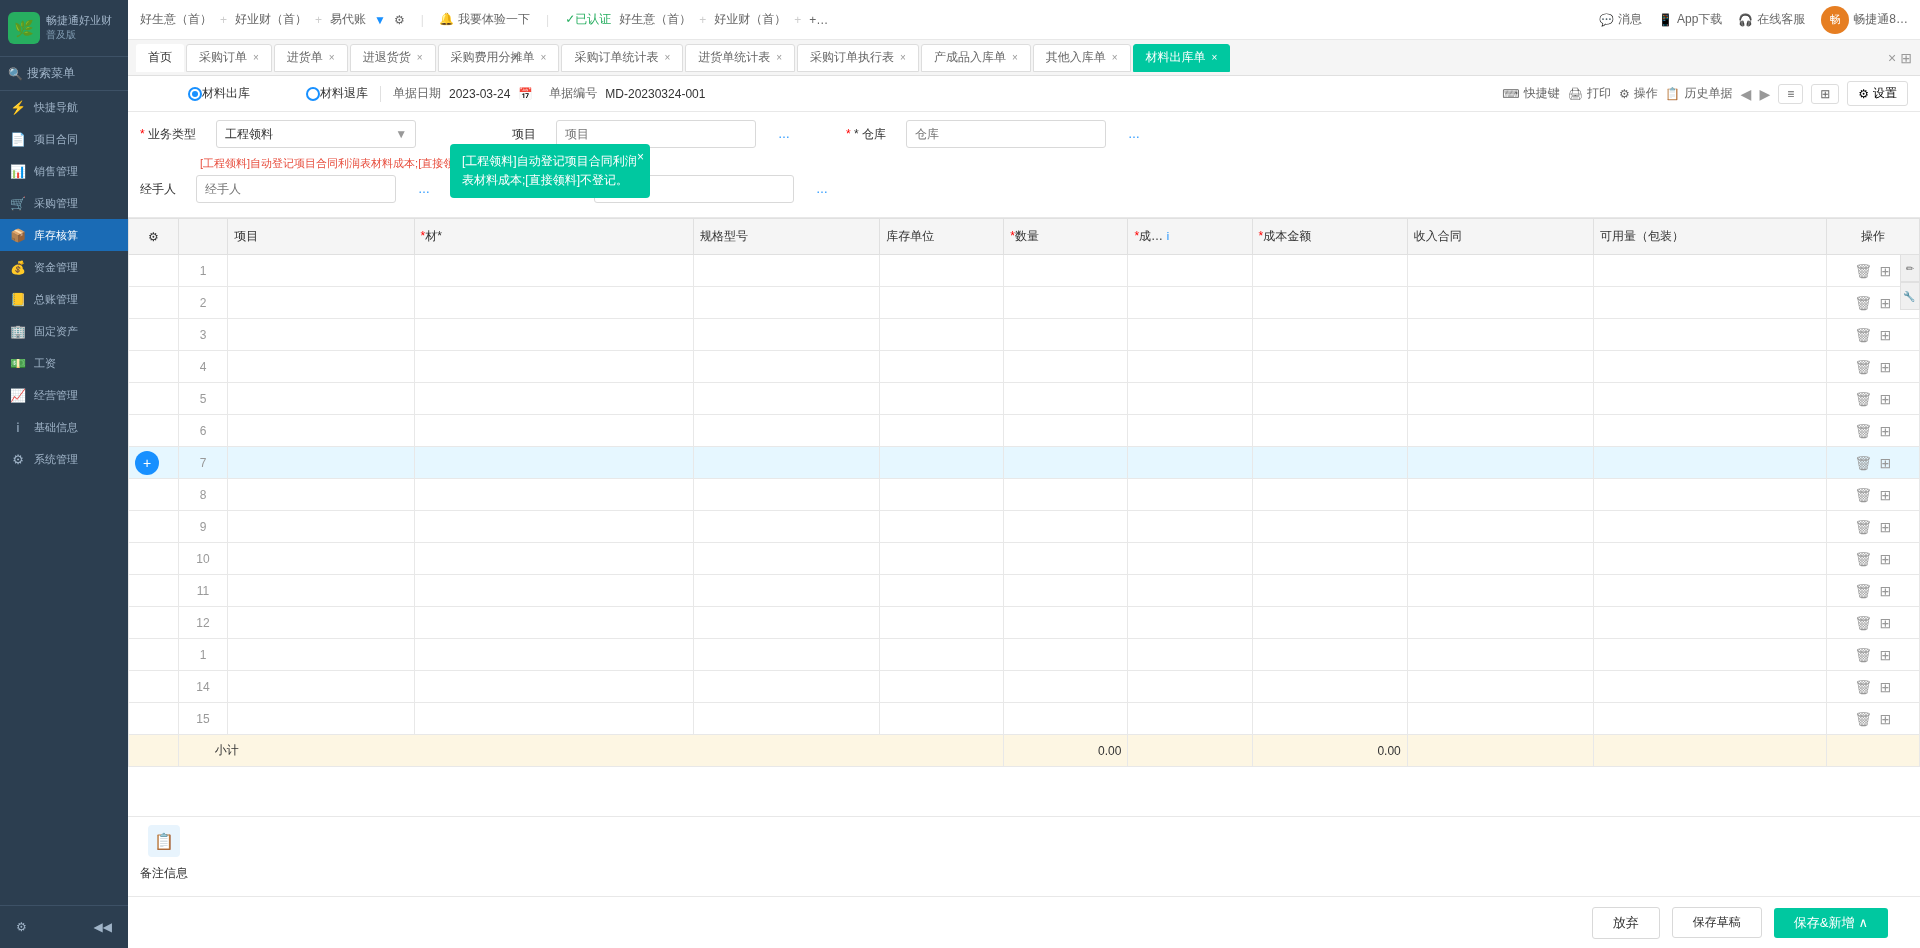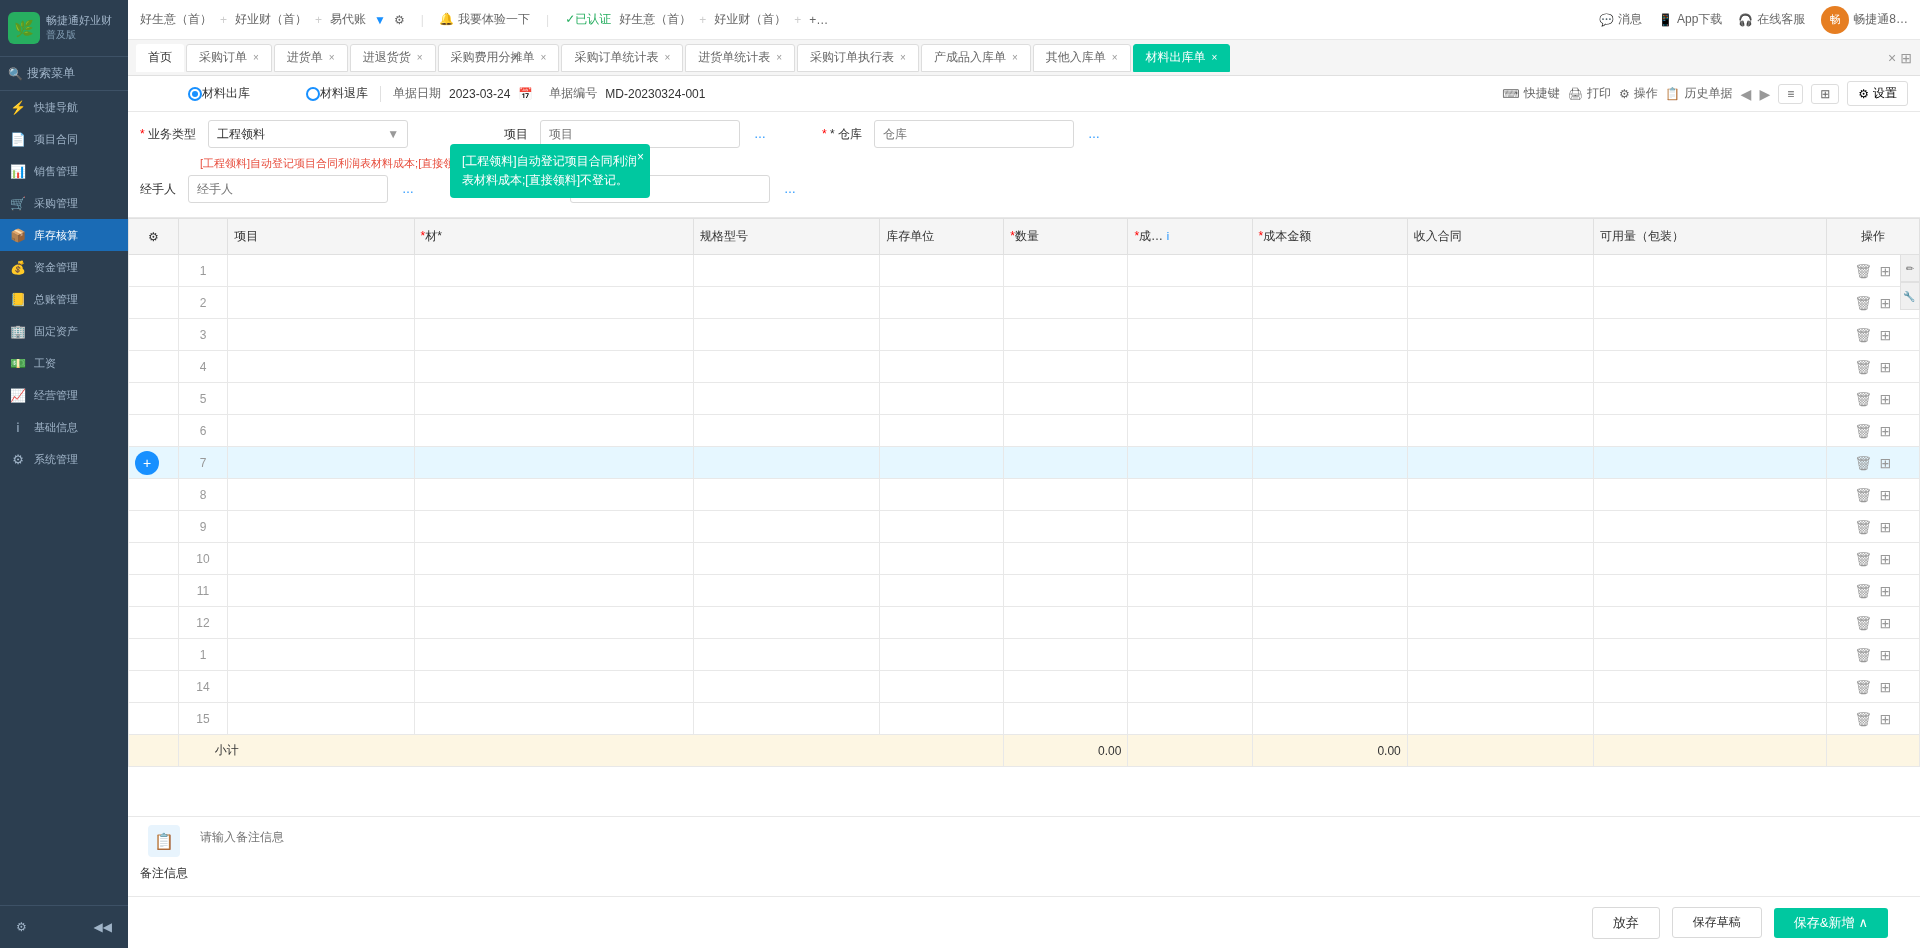--- a/index.html
+++ b/index.html
@@ -53,21 +53,21 @@
     .toolbar-label { font-size: 12px; color: #666; }
     .toolbar-value { font-size: 12px; color: #333; }
     .toolbar-btn { padding: 2px 8px; border: 1px solid #ddd; border-radius: 3px; background: #fff; font-size: 12px; color: #666; cursor: pointer; display: flex; align-items: center; gap: 4px; }
     .toolbar-right { margin-left: auto; display: flex; align-items: center; gap: 8px; }
     .toolbar-right-btn { font-size: 12px; color: #666; cursor: pointer; display: flex; align-items: center; gap: 4px; }
     .settings-btn { padding: 3px 10px; border: 1px solid #ddd; border-radius: 3px; background: #fff; font-size: 12px; cursor: pointer; display: flex; align-items: center; gap: 4px; }
 
     
     .form-area { padding: 8px 12px; background: #fff; border-bottom: 1px solid #e8e8e8; }
     .form-row { display: flex; align-items: center; gap: 16px; margin-bottom: 6px; }
-    .form-field { display: flex; align-items: center; gap: 12px; }
+    .form-field { display: flex; align-items: center; gap: 20px; }
     .form-label { font-size: 12px; color: #333; white-space: nowrap; }
     .form-label.required::before { content: '* '; color: #f00; }
     .form-input { height: 28px; border: 1px solid #d9d9d9; border-radius: 3px; padding: 0 8px; font-size: 12px; min-width: 120px; }
     .form-select { height: 28px; border: 1px solid #d9d9d9; border-radius: 3px; padding: 0 8px; font-size: 12px; min-width: 160px; background: #fff; display: flex; align-items: center; justify-content: space-between; cursor: pointer; }
     .form-input-wide { min-width: 200px; }
     .form-ellipsis { color: #1890ff; cursor: pointer; font-size: 12px; margin-left: 2px; }
     .tooltip-box { background: #00c8a0; color: #fff; border-radius: 4px; padding: 8px 12px; font-size: 12px; line-height: 1.6; max-width: 200px; position: relative; }
     .tooltip-close { position: absolute; top: 4px; right: 6px; cursor: pointer; font-size: 12px; }
     .warning-text { color: #e74c3c; font-size: 11px; margin-top: 2px; }
 
@@ -662,21 +662,20 @@
           <div style="width:20px;height:28px;background:#f0f0f0;border:1px solid #e0e0e0;display:flex;align-items:center;justify-content:center;cursor:pointer;font-size:10px;color:#666;">✏</div>
           <div style="width:20px;height:28px;background:#f0f0f0;border:1px solid #e0e0e0;display:flex;align-items:center;justify-content:center;cursor:pointer;font-size:10px;color:#00c8a0;">🔧</div>
         </div>
       </div>
 
       <div class="notes-area">
         <div style="display:flex; flex-direction:column; align-items:center; gap:4px;">
           <div class="notes-icon">📋</div>
           <span class="notes-label">备注信息</span>
         </div>
-        <textarea class="notes-input" placeholder="请输入备注信息" style=""></textarea>
       </div>
     </div>
 
     <div class="footer">
       <button class="btn-discard">放弃</button>
       <button class="btn-draft">保存草稿</button>
       <button class="btn-save">
         <span>保存&amp;新增</span>
         <span>∧</span>
       </button>

